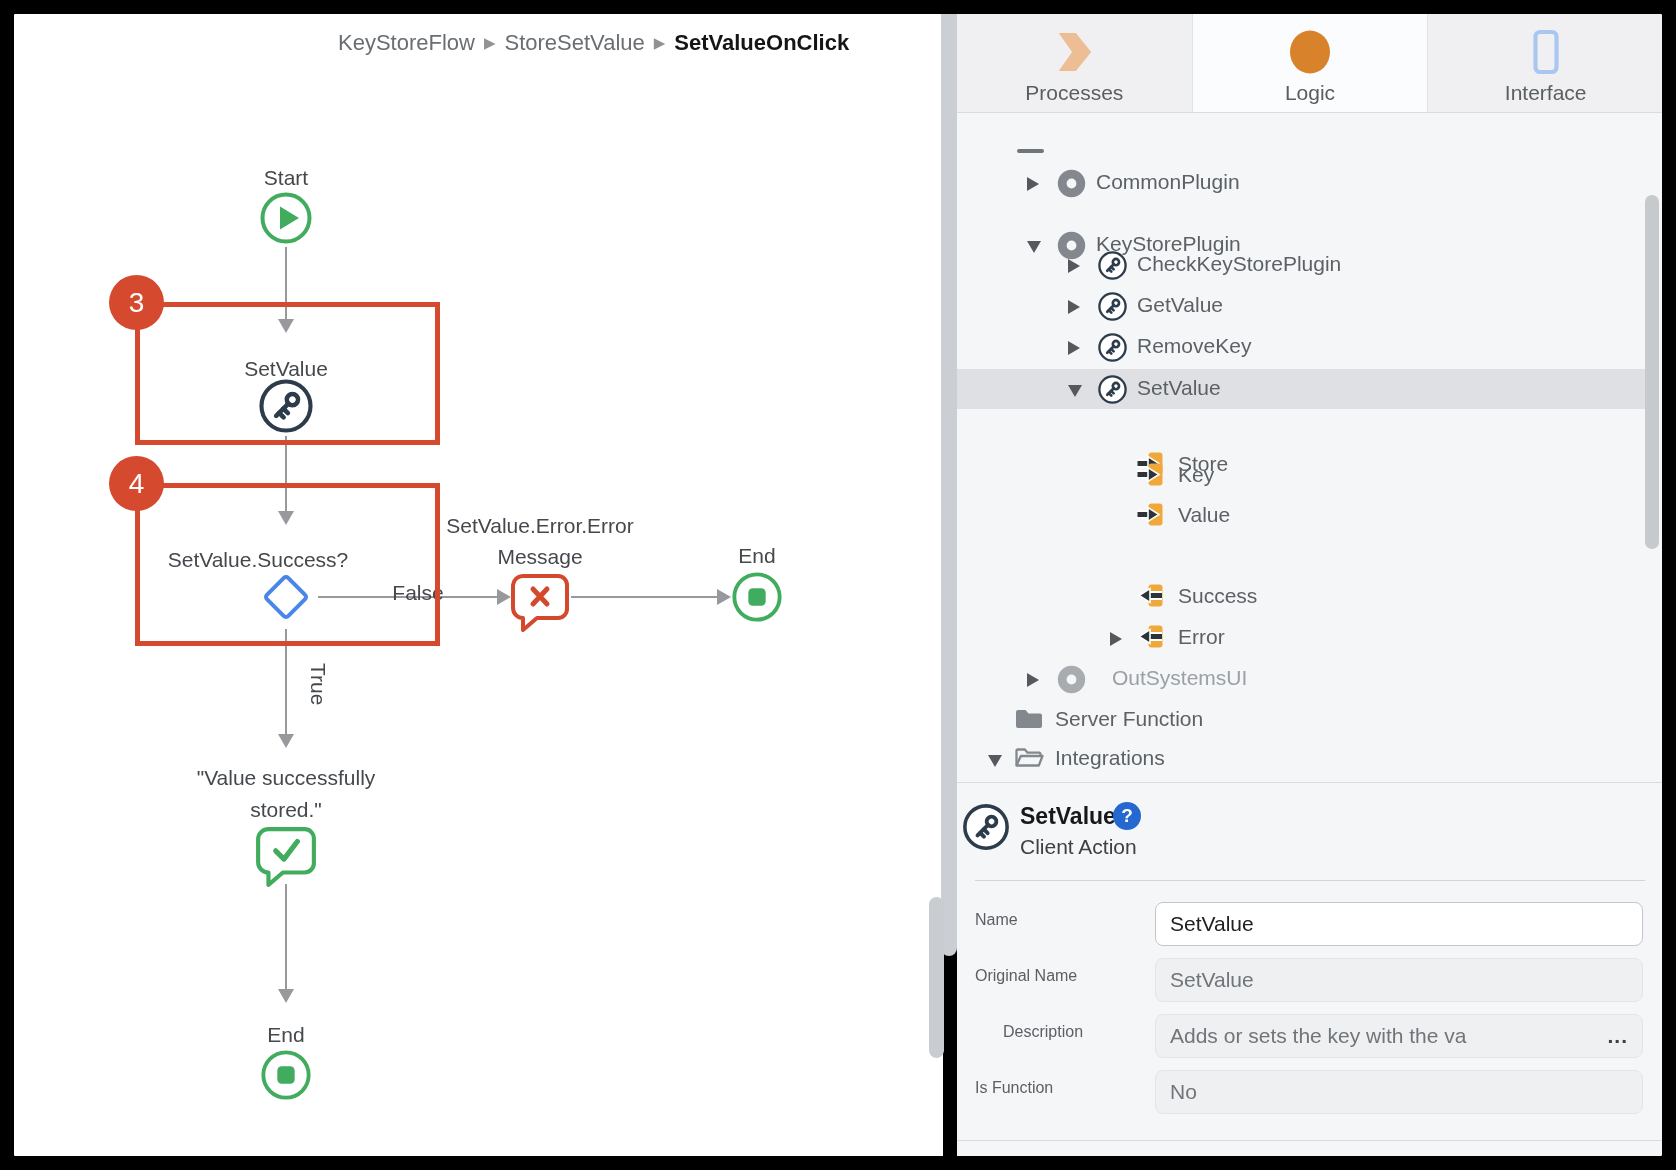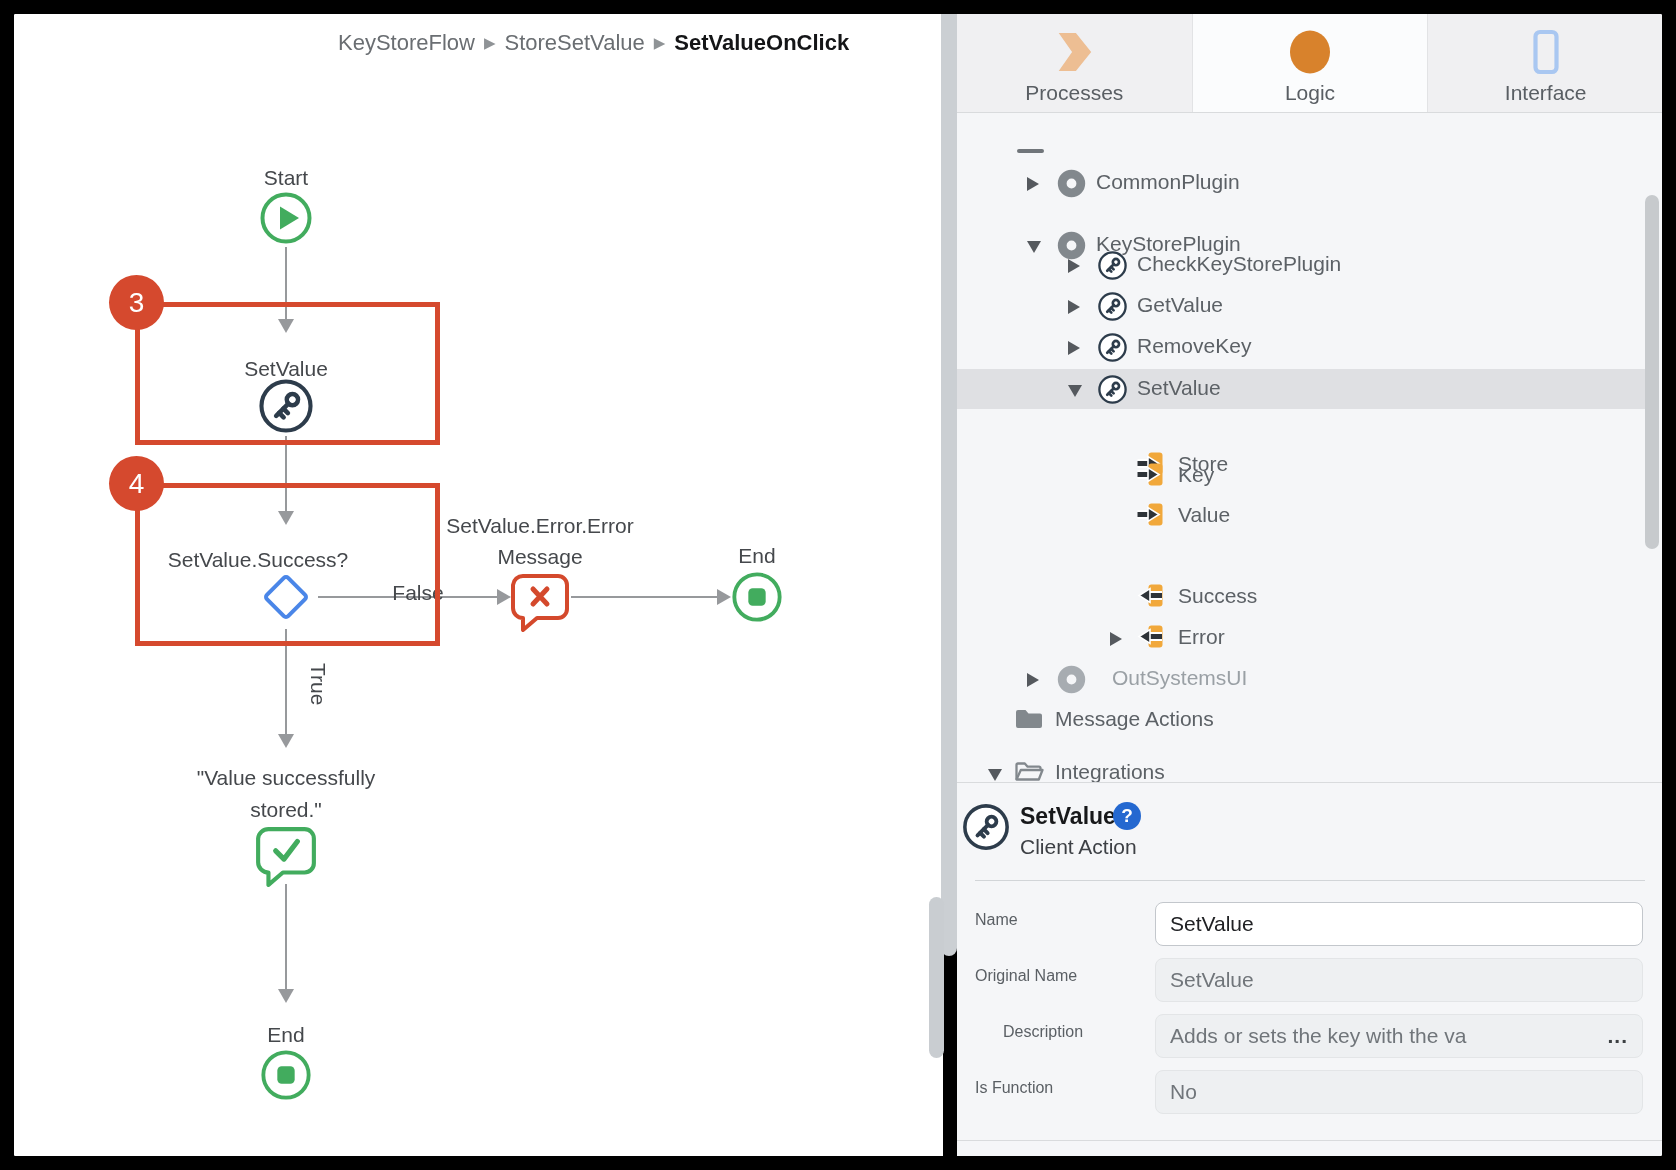--- a/index.html
+++ b/index.html
@@ -319,23 +319,23 @@
         <span class="exp collapsed" style="left:70px"></span>
         <span class="nicon" style="left:99px"><svg width="31" height="31" viewBox="0 0 30 30">
             <circle cx="15" cy="15" r="9" fill="none" stroke="#a7acb1" stroke-width="8.5"></circle>
           </svg></span>
         <span class="nlabel" style="left:155px">OutSystemsUI</span>
       </div>
       <div class="tree-row" style="top: 587px;">
         <span class="nicon" style="left:57px"><svg width="30" height="27" viewBox="0 0 30 27">
             <path d="M2 7 a2 2 0 0 1 2 -2 h7.5 l3 3.5 H26 a2 2 0 0 1 2 2 V21 a2 2 0 0 1 -2 2 H4 a2 2 0 0 1 -2 -2 Z" fill="#82888d"></path>
           </svg></span>
-        <span class="nlabel" style="left:98px">Message Actions</span>
-      </div>
-      <div class="tree-row" style="top: 640px;">
+        <span class="nlabel" style="left:98px">Server Function</span>
+      </div>
+      <div class="tree-row" style="top: 626px;">
         <span class="exp expanded" style="left:31px"></span>
         <span class="nicon" style="left:57px"><svg width="30" height="27" viewBox="0 0 30 27" fill="none" stroke="#82888d" stroke-width="2.3" stroke-linejoin="round">
             <path d="M2.5 21.5 V7 a1.5 1.5 0 0 1 1.5 -1.5 h6.8 l2.8 3.2 h11.4 a1.5 1.5 0 0 1 1.5 1.5 v1.8"></path>
             <path d="M2.5 21.5 L6.8 12 H28.5 L24.8 21.5 Z"></path>
           </svg></span>
         <span class="nlabel" style="left:98px">Integrations</span>
       </div>
     </div>
   <div class="tree-dash" style="left:1017px;top:149px;width:27px;height:4px;"></div>
 

